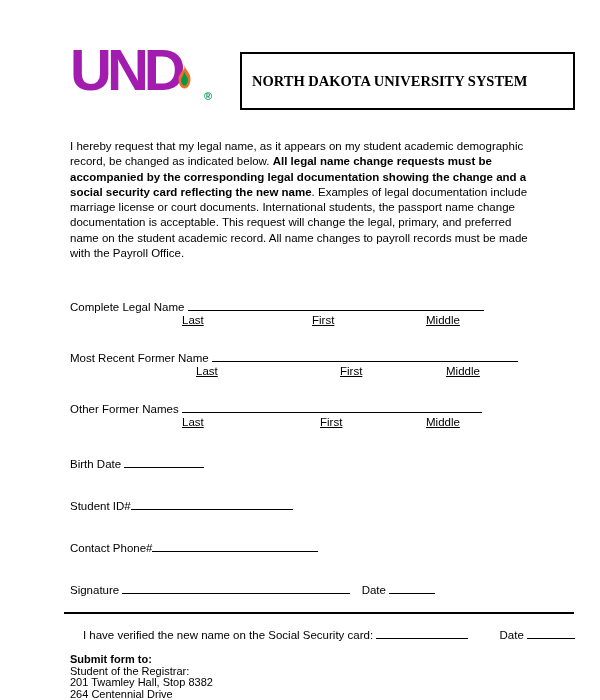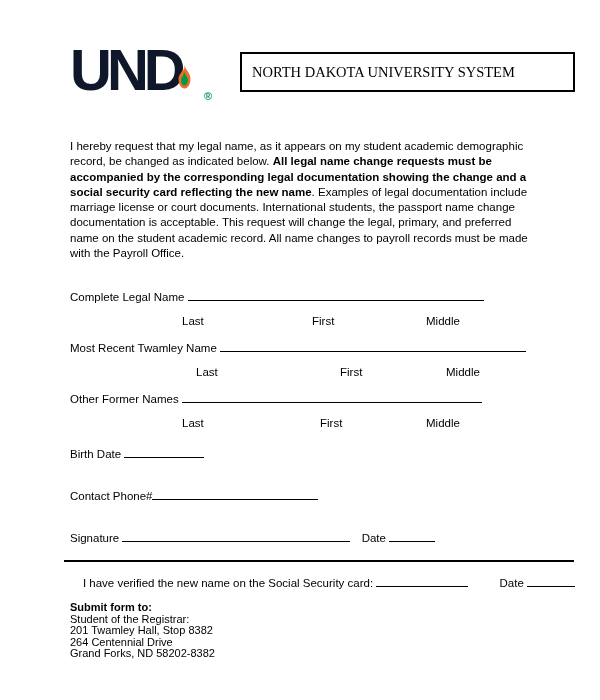--- a/index.html
+++ b/index.html
@@ -7,38 +7,38 @@
   body {
     width:600px; height:700px; overflow:hidden;
     font-family:"Liberation Sans", sans-serif;
     color:#000; font-size:11.5px;
   }
   .page { position:relative; width:600px; height:700px; padding:40px 25px 0 70px; }
 
   
   .header { display:flex; align-items:flex-start; }
   .logo { position:relative; flex:0 0 170px; height:74px; }
-  .logo-text { font-size:58px; font-weight:bold; letter-spacing:-5px; line-height:60px; color:#0f172a; }
+  .logo-text { font-size:58px; font-weight:bold; letter-spacing:-5px; line-height:60px; color:#a21caf; }
   .flame { position:absolute; left:106px; top:22px; width:17px; height:30px; }
   .reg { position:absolute; left:134px; top:50px; font-size:11px; color:#009A44; font-weight:bold; }
   .title-box {
-    flex:1; margin-top:12px; border:2px solid #000; padding:8px 10px;
-    font-family:"Liberation Serif", serif; font-weight:normal; font-size:14.5px; line-height:1.4;
+    flex:1; margin-top:12px; border:2px solid #000; padding:17px 10px;
+    font-family:"Liberation Serif", serif; font-weight:bold; font-size:14.5px; line-height:1.4;
   }
 
   
   .intro { margin-top:25px; width:472px; line-height:1.33; }
 
   
   .blank { display:inline-block; border-bottom:1px solid #000; height:12px; vertical-align:baseline; }
 
   .name-row { margin-top:24px; }
-  .name-row.first { margin-top:28px; }
+  .name-row.first { margin-top:38px; }
   .sub { position:relative; height:13px; }
-  .sub span { position:absolute; top:12px; }
+  .sub span { position:absolute; top:1px;text-decoration:underline; }
 
   .simple-row { margin-top:28px; }
   .sig-row { margin-top:28px; }
   .sig-row .date-label { margin-left:8px; }
 
   .divider { margin-top:16px; margin-left:-6px; width:510px; border-top:2.5px solid #000; }
 
   .registrar-heading { margin-top:11px; }
   .verify-row { margin-top:13px;text-align:right; }
   .verify-row .date-label { margin-left:30px; }
@@ -75,21 +75,21 @@
     </div>
     <div class="sub">
       <span style="left:112px">Last</span>
       <span style="left:242px">First</span>
       <span style="left:356px">Middle</span>
     </div>
   </div>
 
   <div class="name-row">
     <div>
-      <span>Most Recent Twamley Name</span>
+      <span>Most Recent Former Name</span>
       <span class="blank" style="width:306px"></span>
     </div>
     <div class="sub">
       <span style="left:126px">Last</span>
       <span style="left:270px">First</span>
       <span style="left:376px">Middle</span>
     </div>
   </div>
 
   <div class="name-row">
@@ -102,20 +102,23 @@
       <span style="left:250px">First</span>
       <span style="left:356px">Middle</span>
     </div>
   </div>
 
   <div class="simple-row">
     <span>Birth Date</span>
     <span class="blank" style="width:80px"></span>
   </div>
 
+  <div class="simple-row">
+    <span>Student ID#</span><span class="blank" style="width:162px"></span>
+  </div>
 
   <div class="simple-row">
     <span>Contact Phone#</span><span class="blank" style="width:166px"></span>
   </div>
 
   <div class="sig-row">
     <span>Signature</span>
     <span class="blank" style="width:228px"></span>
     <span class="date-label">Date</span>
     <span class="blank" style="width:46px"></span>

